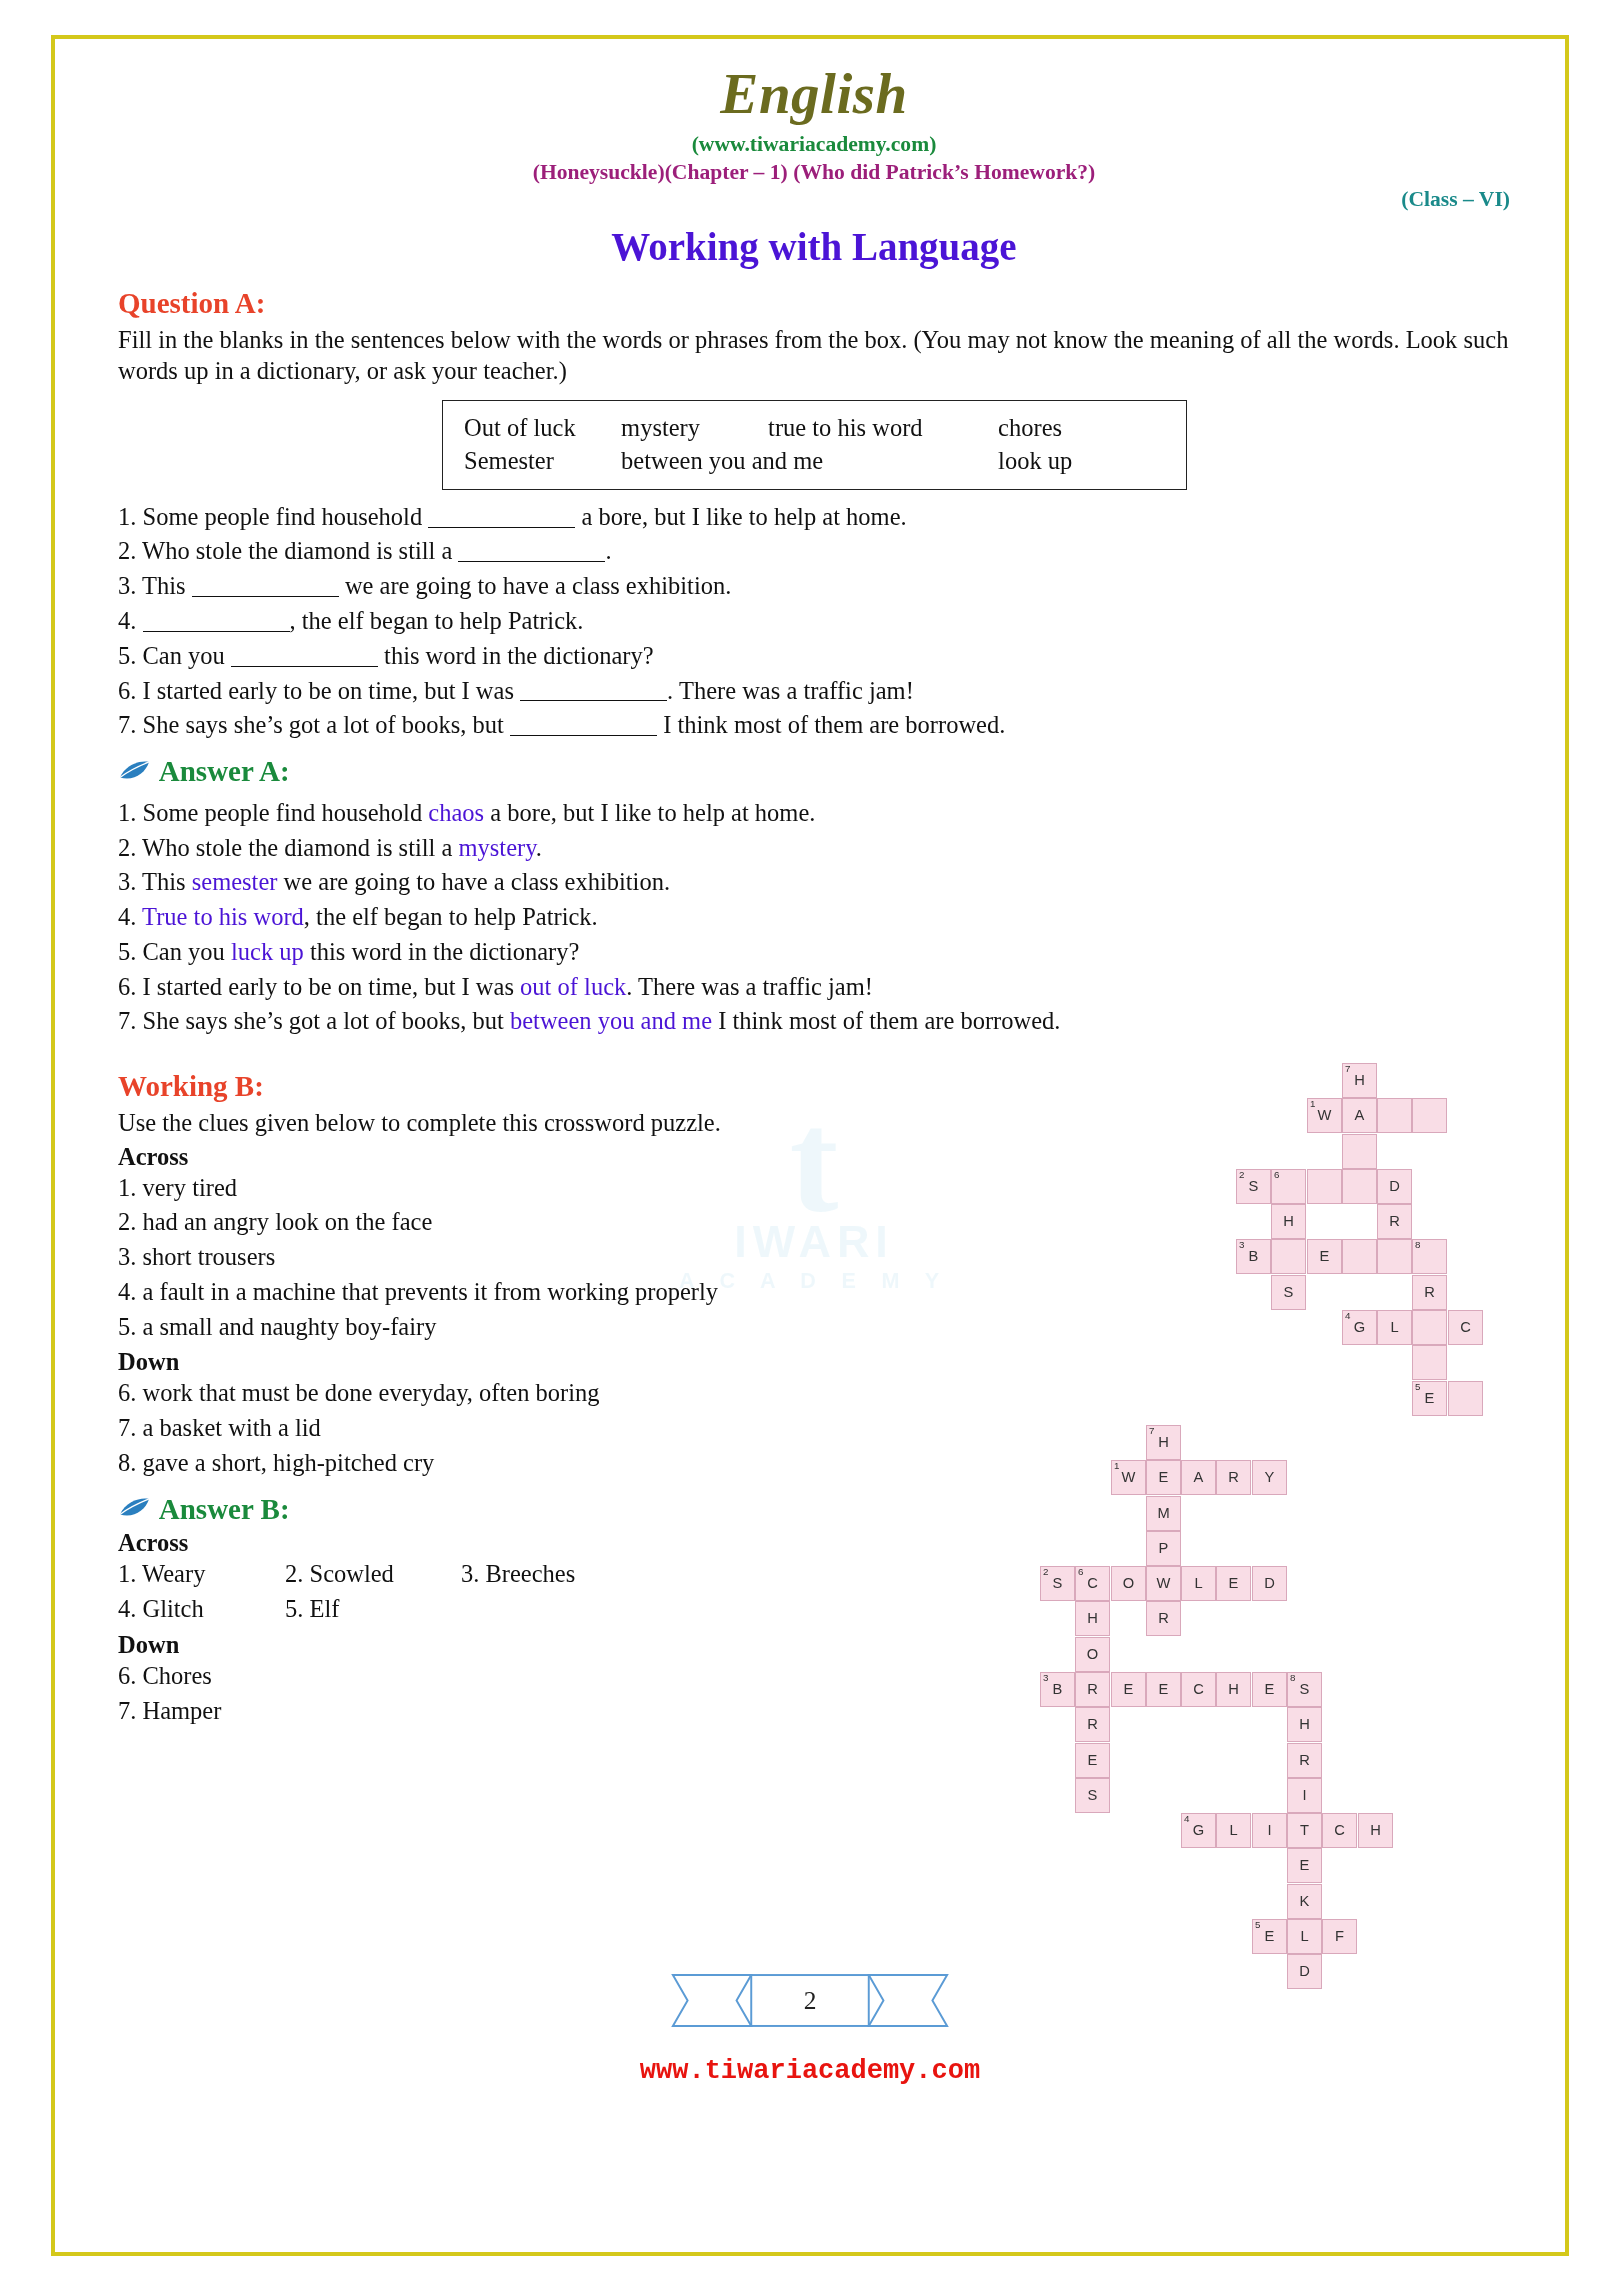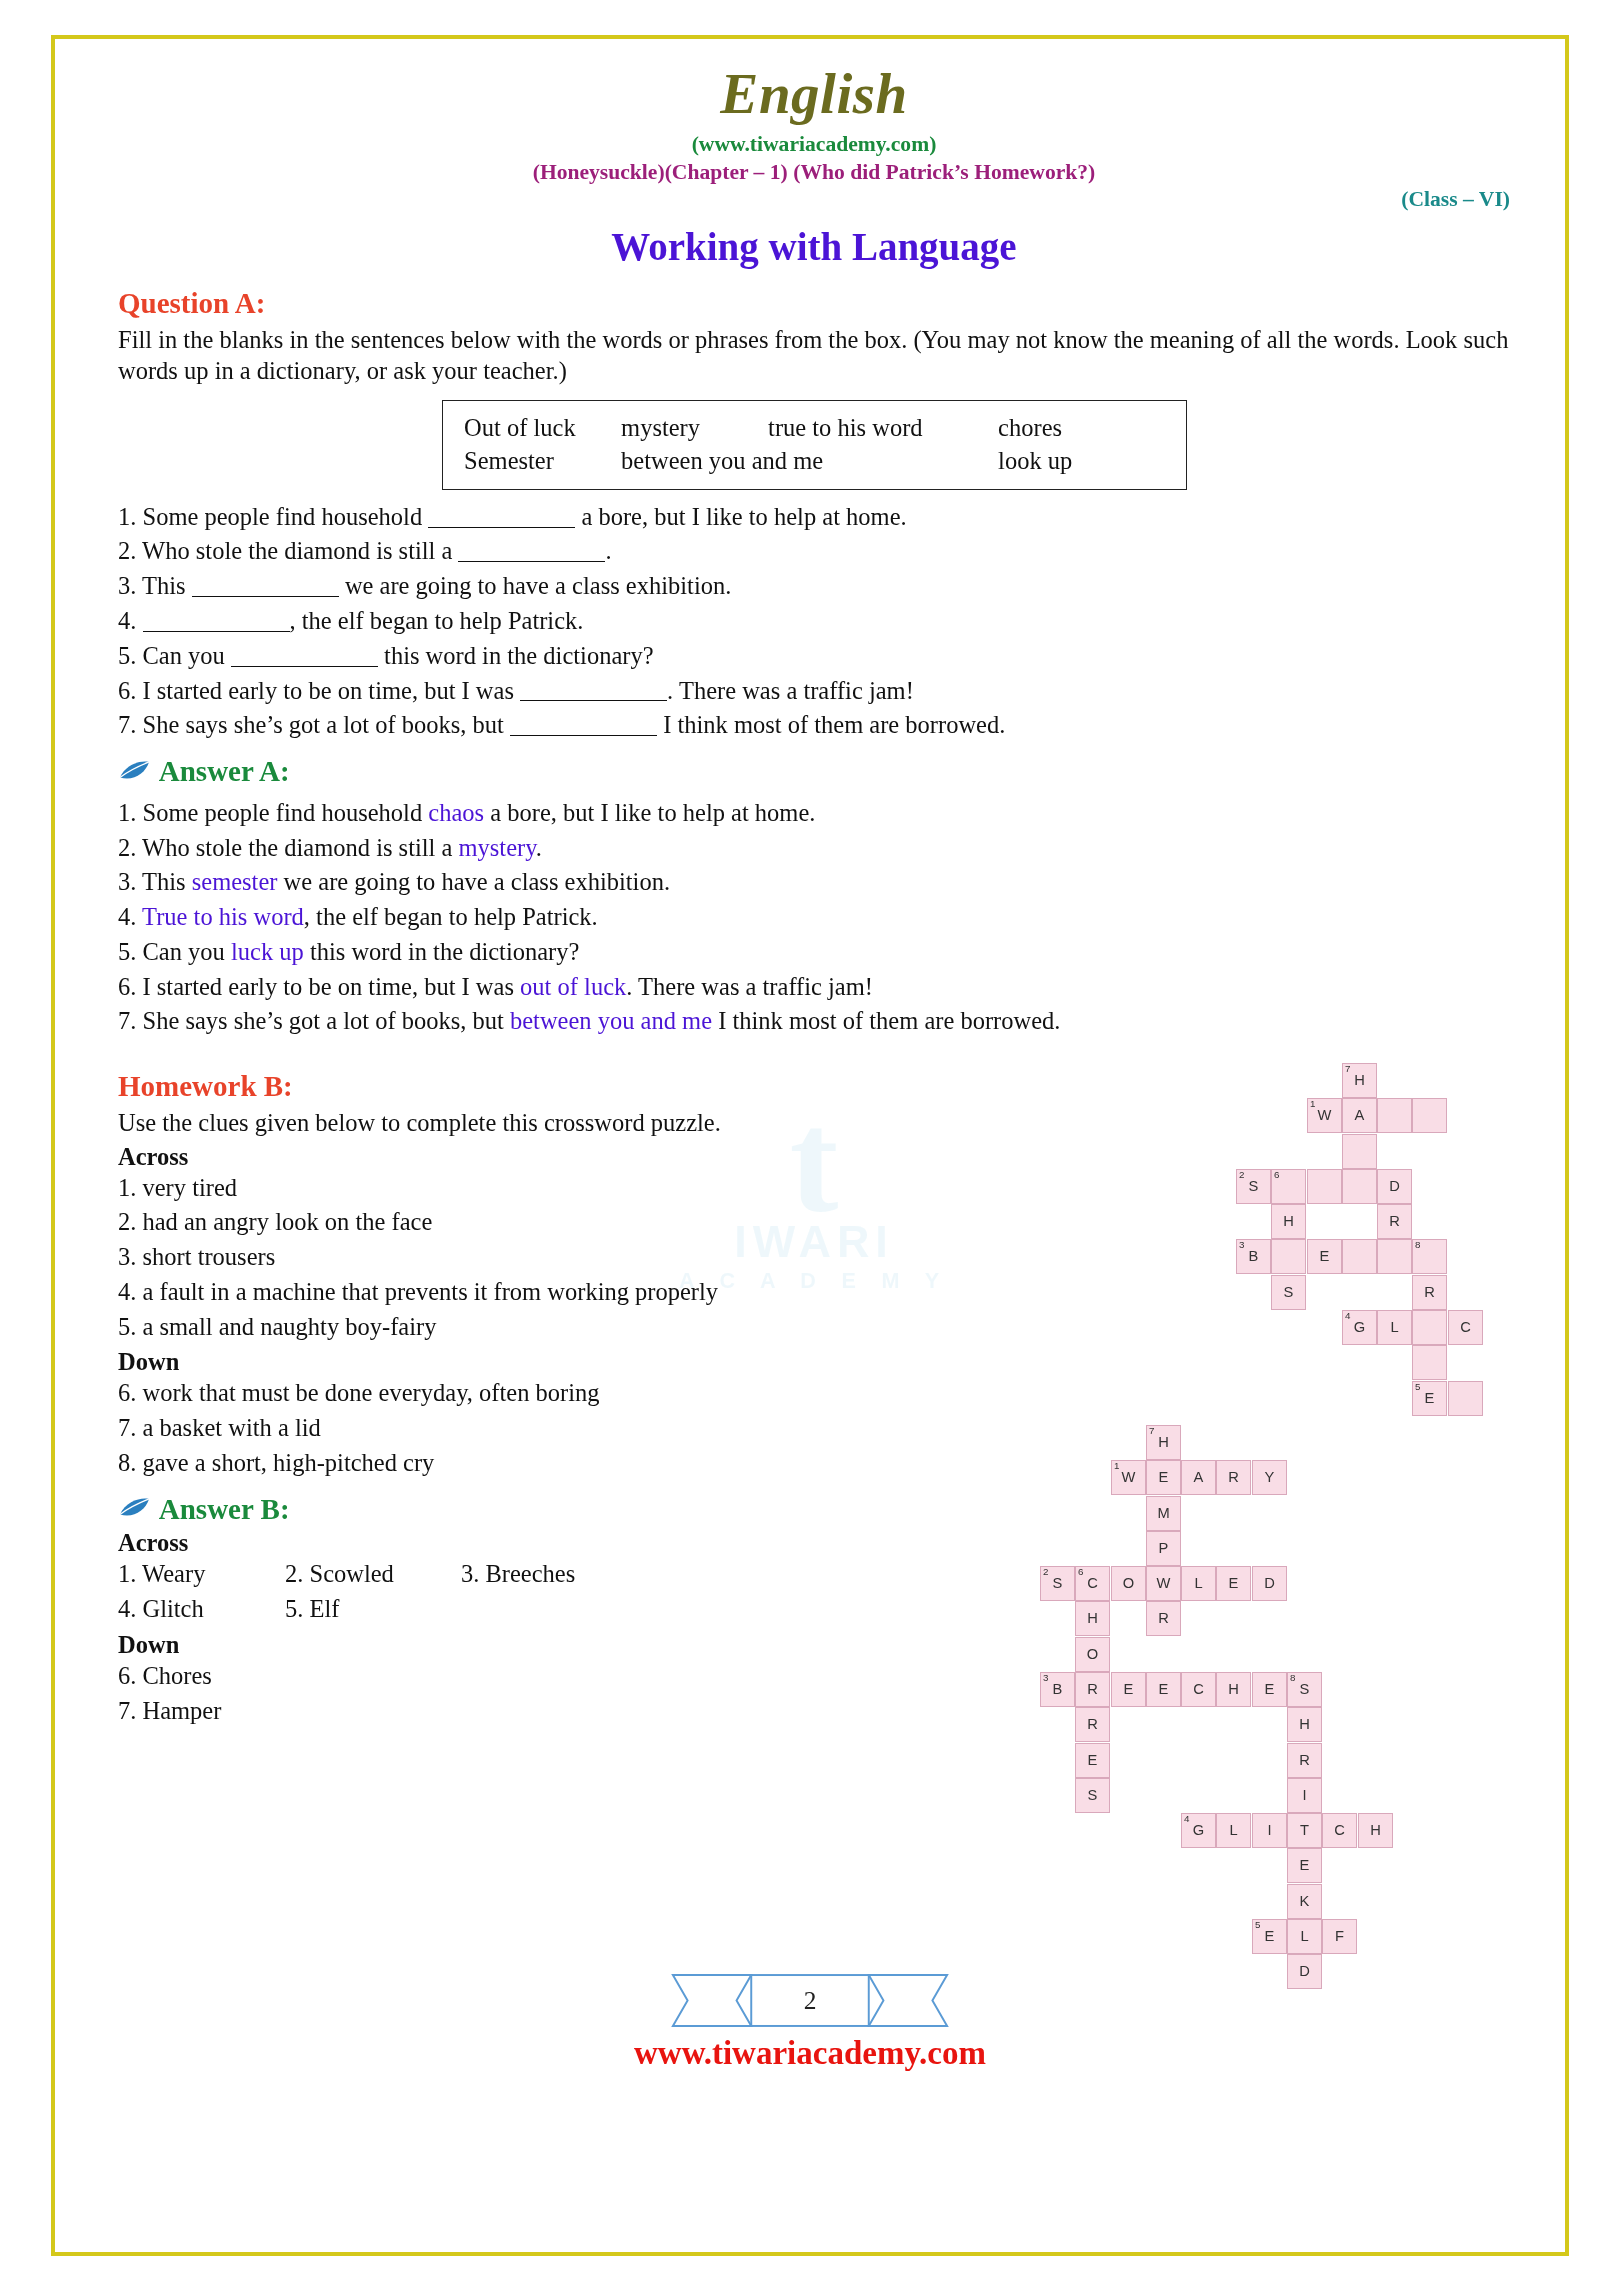--- a/index.html
+++ b/index.html
@@ -221,25 +221,25 @@
   
   .footer {
     position: absolute;
     left: 0;
     top: 1970px;
     width: 1620px;
     text-align: center;
   }
   .ribbon { display: block; margin: 0 auto; }
   .foot-url {
-    font-family: Liberation Serif, serif;
-    font-weight: bold;
-    font-size: 33px;
+    font-family: Liberation Mono, monospace;
+    font-weight: bold;
+    font-size: 27px;
     color: #e8140f;
-    margin-top: 4px;
+    margin-top: 25px;
   }
   .foot-tag {
     font-family: "Liberation Sans", sans-serif;
     font-weight: bold;
     font-style: italic;
     font-size: 25.5px;
     color: #1a8a3c;
     margin-top: 3.9px;
   }
 </style>
@@ -304,21 +304,21 @@
     <div class="li"><span>2.</span> <span>Who stole the diamond is still a </span><span class="ans">mystery</span><span>.</span></div>
     <div class="li"><span>3.</span> <span>This </span><span class="ans">semester</span><span> we are going to have a class exhibition.</span></div>
     <div class="li"><span>4.</span> <span class="ans">True to his word</span><span>, the elf began to help Patrick.</span></div>
     <div class="li"><span>5.</span> <span>Can you </span><span class="ans">luck up</span><span> this word in the dictionary?</span></div>
     <div class="li"><span>6.</span> <span>I started early to be on time, but I was </span><span class="ans">out of luck</span><span>. There was a traffic jam!</span></div>
     <div class="li"><span>7.</span> <span>She says she’s got a lot of books, but </span><span class="ans">between you and me</span><span> I think most of them are borrowed.</span></div>
   </div>
 
   <div class="two-col">
     <div class="col-left">
-      <div class="q-heading">Homework B:</div>
+      <div class="q-heading">Working B:</div>
       <div class="body-text">Use the clues given below to complete this crossword puzzle.</div>
       <div class="sub-head">Across</div>
       <div class="clue">1. very tired</div>
       <div class="clue">2. had an angry look on the face</div>
       <div class="clue">3. short trousers</div>
       <div class="clue">4. a fault in a machine that prevents it from working properly</div>
       <div class="clue">5. a small and naughty boy-fairy</div>
       <div class="sub-head">Down</div>
       <div class="clue">6. work that must be done everyday, often boring</div>
       <div class="clue">7. a basket with a lid</div>

